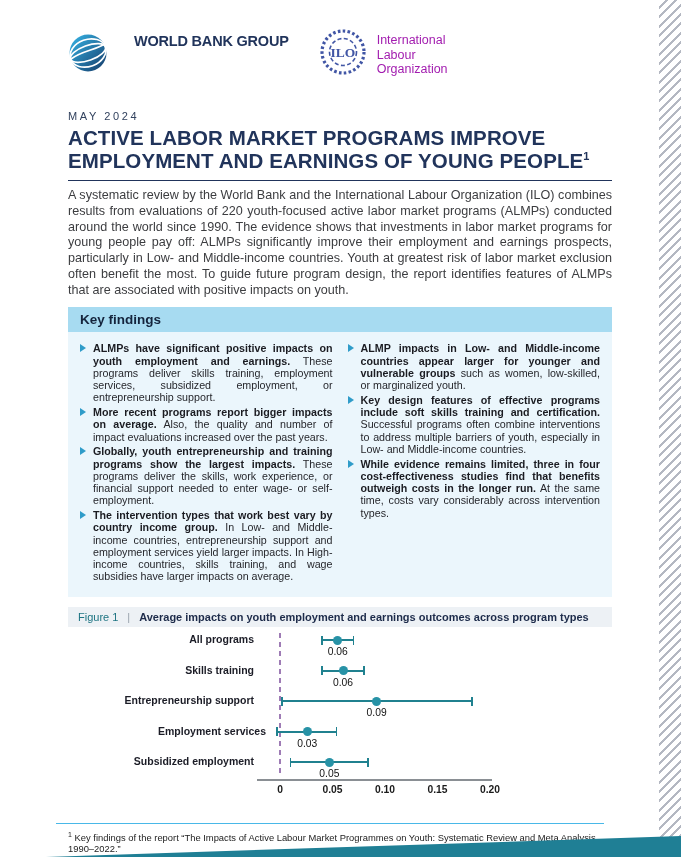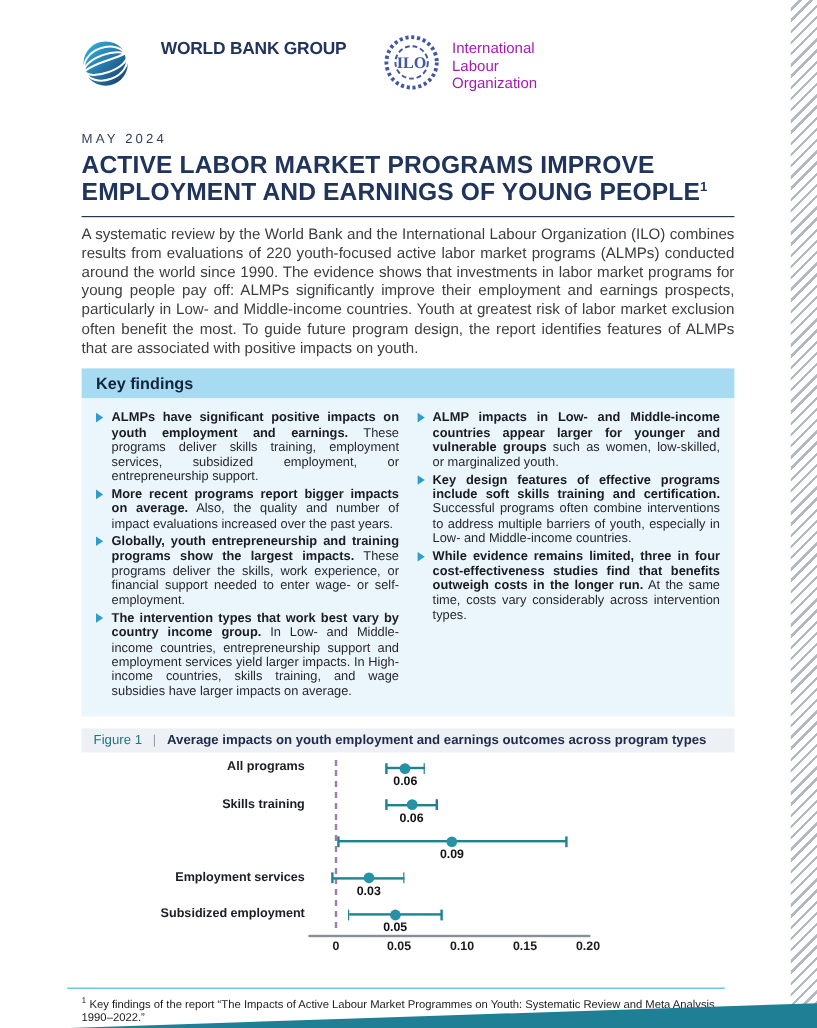--- a/index.html
+++ b/index.html
@@ -47,21 +47,21 @@
   .fig-bar { background:#edf1f5; padding:4px 10px; display:flex; align-items:baseline; gap:9px; }
   .fig-label { font-size:11px; font-weight:normal; color:#1d7482; }
   .fig-sep { font-size:11px; color:#9aa3ac; }
   .fig-caption { font-size:11px; font-weight:bold; color:#1d2b4a; }
 
   .chart { position:relative; height:190px; margin-top:2px; }
   .c-label { position:absolute; width:200px; padding-right:14px; text-align:right; font-size:10.5px; font-weight:bold; color:#1b1c26; white-space:nowrap; }
   .c-line { position:absolute; height:1.6px; background:#20818f; }
   .c-cap  { position:absolute; width:1.6px; height:9px; background:#20818f; }
   .c-dot  { position:absolute; width:9px; height:9px; border-radius:50%; background:#2792a6; }
-  .c-val  { position:absolute; width:50px; text-align:center; font-size:10.3px; font-weight:bold; color:#111; }
+  .c-val  { position:absolute; width:50px; text-align:center; font-size:10.3px; font-weight:normal; color:#111; }
   .c-zero { position:absolute; width:1.8px;
     background:repeating-linear-gradient(180deg, #9e7bb5 0 5px, transparent 5px 9px); }
   .c-axis { position:absolute; height:1.5px; background:#8a8f94; }
   .c-tick { position:absolute; width:44px; text-align:center; font-size:10.3px; font-weight:bold; color:#1a1a1a; }
   .c-xlab { position:absolute; text-align:center; font-size:11px; color:#1a1a1a; }
 
   .foot-rule { margin-top:4px; margin-left:-12px; width:548px; border-top:1.8px solid #49b8e8; }
   .footnote { margin-top:7px; font-size:9.4px; color:#1c1c1c; }
   .footnote sup { font-size:7px; }
 </style>
@@ -156,26 +156,27 @@
           <div class="c-cap" style="left: 253.2px; top: 6.5px;"></div>
           <div class="c-cap" style="left: 284.7px; top: 6.5px;"></div>
           <div class="c-dot" style="left: 265.25px; top: 6.5px;"></div>
           <div class="c-val" style="left: 244.75px; top: 17px;">0.06</div>
           <div class="c-label" style="left: 0px; top: 34.5px;">Skills training</div>
           <div class="c-line" style="left: 254px; top: 40.7px; width: 42px;"></div>
           <div class="c-cap" style="left: 253.2px; top: 37px;"></div>
           <div class="c-cap" style="left: 295.2px; top: 37px;"></div>
           <div class="c-dot" style="left: 270.5px; top: 37px;"></div>
           <div class="c-val" style="left: 250px; top: 47.5px;">0.06</div>
+          <div class="c-label" style="left: 0px; top: 65px;">Entrepreneurship support</div>
           <div class="c-line" style="left: 214.1px; top: 71.2px; width: 190.05px;"></div>
           <div class="c-cap" style="left: 213.3px; top: 67.5px;"></div>
           <div class="c-cap" style="left: 403.35px; top: 67.5px;"></div>
           <div class="c-dot" style="left: 304.1px; top: 67.5px;"></div>
           <div class="c-val" style="left: 283.6px; top: 78px;">0.09</div>
-          <div class="c-label" style="left: 0px; top: 95.5px;">Employment services</div>
+          <div class="c-label" style="left: 12px; top: 95.5px;">Employment services</div>
           <div class="c-line" style="left: 208.85px; top: 101.7px; width: 59.85px;"></div>
           <div class="c-cap" style="left: 208.05px; top: 98px;"></div>
           <div class="c-cap" style="left: 267.9px; top: 98px;"></div>
           <div class="c-dot" style="left: 234.8px; top: 98px;"></div>
           <div class="c-val" style="left: 214.3px; top: 108.5px;">0.03</div>
           <div class="c-label" style="left: 0px; top: 126px;">Subsidized employment</div>
           <div class="c-line" style="left: 222.5px; top: 132.2px; width: 77.7px;"></div>
           <div class="c-cap" style="left: 221.7px; top: 128.5px;"></div>
           <div class="c-cap" style="left: 299.4px; top: 128.5px;"></div>
           <div class="c-dot" style="left: 256.85px; top: 128.5px;"></div>

